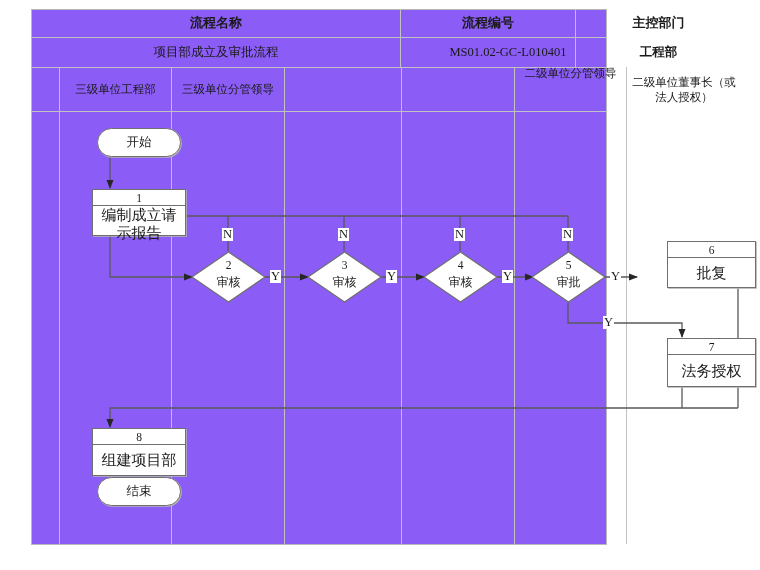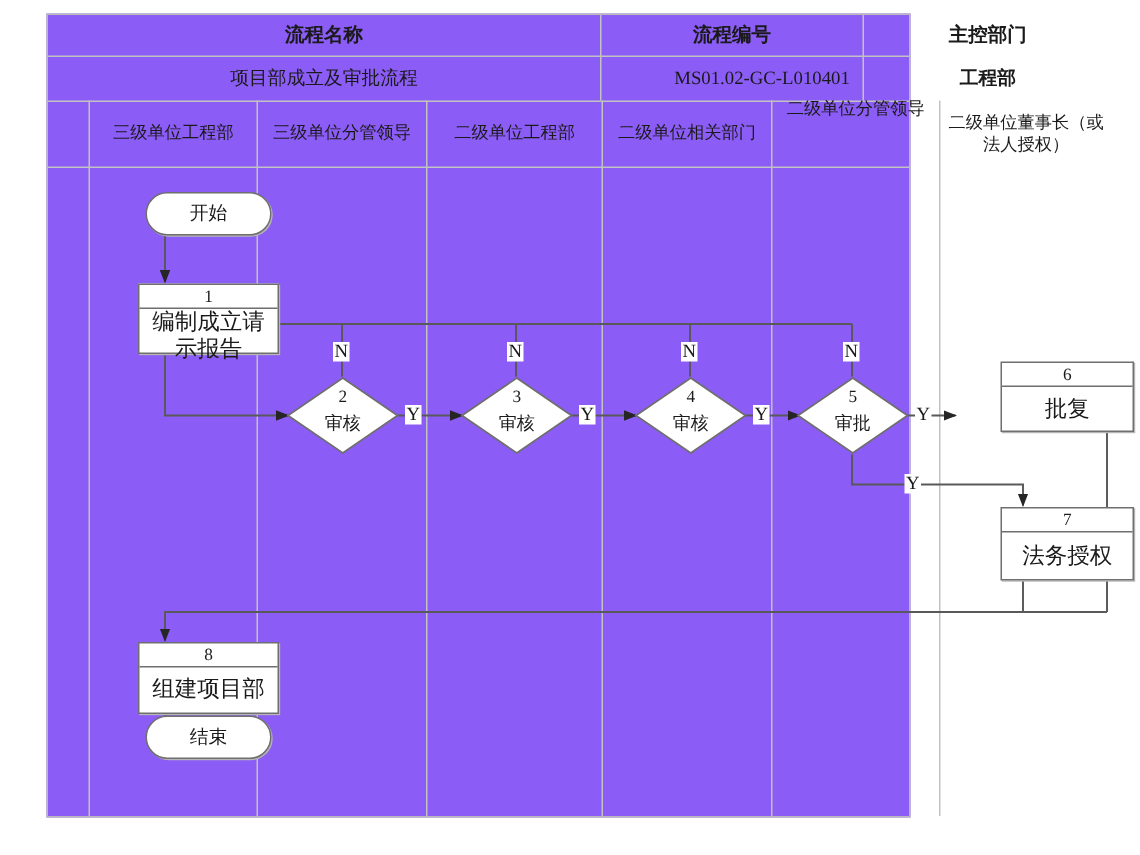--- a/index.html
+++ b/index.html
@@ -71,22 +71,20 @@
     <div class="cell hdr" style="left:0;top:0;width:368px;height:27px;">流程名称</div>
     <div class="cell hdr" style="left:369px;top:0;width:174px;height:27px;">流程编号</div>
     <div class="cell hdr" style="left:544px;top:0;width:165px;height:27px;">主控部门</div>
 
     <div class="cell sub" style="left:0;top:28px;width:368px;height:29px;">项目部成立及审批流程</div>
     <div class="cell sub" style="left:389px;top:28px;width:174px;height:29px;">MS01.02-GC-L010401</div>
     <div class="cell sub" style="left:544px;top:28px;width:165px;height:29px;font-weight:bold;">工程部</div>
 
     <div class="cell colhdr" style="left:28px;top:58px;width:111px;height:43px;">三级单位工程部</div>
     <div class="cell colhdr" style="left:140px;top:58px;width:112px;height:43px;">三级单位分管领导</div>
-    <div class="cell colhdr" style="left:253px;top:58px;width:116px;height:43px;">二级单位工程部</div>
-    <div class="cell colhdr" style="left:370px;top:58px;width:112px;height:43px;">二级单位相关部门</div>
     <div class="cell colhdr" style="left:483px;top:42px;width:111px;height:43px;">二级单位分管领导</div>
     <div class="cell colhdr" style="left:595px;top:58px;width:114px;height:43px;">二级单位董事长（或法人授权）</div>
   </div>
 
   <svg class="flow" viewBox="0 0 760 570" xmlns="http://www.w3.org/2000/svg">
     <defs>
       <marker id="ah" markerWidth="9" markerHeight="9" refX="8" refY="4.5" orient="auto" markerUnits="userSpaceOnUse">
         <path d="M0,1 L9,4.5 L0,8 Z" fill="#262626"></path>
       </marker>
     </defs>

